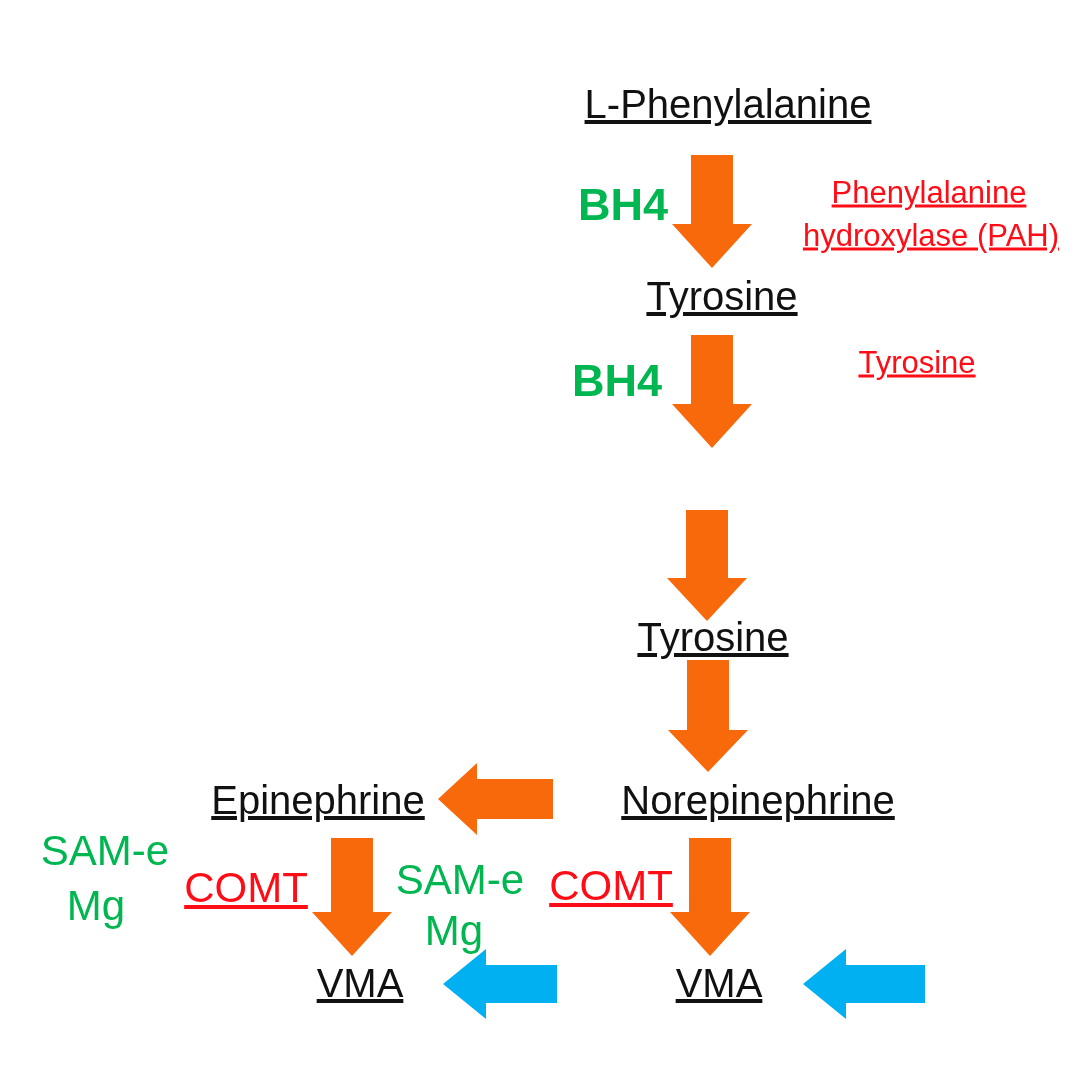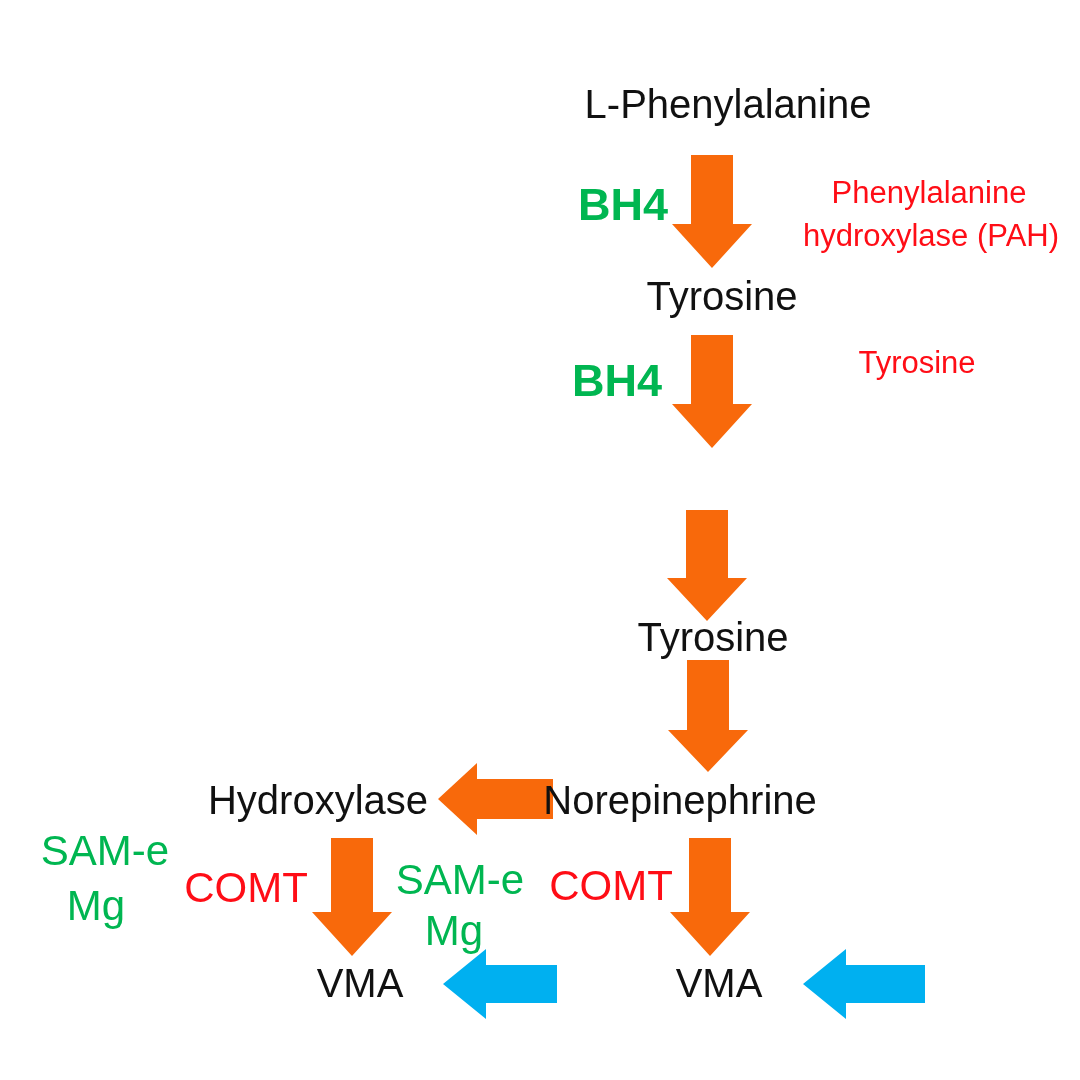--- a/index.html
+++ b/index.html
@@ -19,23 +19,23 @@
   }
   .arrow-layer{
     position:absolute;left:0;top:0;width:1080px;height:1080px;
   }
   .txt{
     position:absolute;
     transform:translate(-50%,-50%);
     white-space:nowrap;
     line-height:1;
   }
-  .c-black{color:var(--text);}
+  .c-black{color:var(--text);text-decoration:underline;}
   .c-green{color:var(--green);}
-  .c-red{color:var(--red);}
+  .c-red{color:var(--red);text-decoration:underline;}
   .sz-node{font-size:40px;}
   .sz-bh4{font-size:45px;font-weight:bold;}
   .sz-enzyme-sm{font-size:31px;}
   .sz-label{font-size:42px;}
 </style>
 </head>
 <body>
 
 <div class="canvas">
 
@@ -47,22 +47,22 @@
     <polygon points="553,779 477,779 477,763 438,799 477,835 477,819 553,819" fill="#F8690B"></polygon>
     <polygon points="331,838 373,838 373,912 392,912 352,956 312,912 331,912" fill="#F8690B"></polygon>
     <polygon points="689,838 731,838 731,912 750,912 710,956 670,912 689,912" fill="#F8690B"></polygon>
     <polygon points="557,965 486,965 486,949 443,984 486,1019 486,1003 557,1003" fill="#00B0F0"></polygon>
     <polygon points="925,965 846,965 846,949 803,984 846,1019 846,1003 925,1003" fill="#00B0F0"></polygon>
   </svg>
 
   <div class="txt c-black sz-node" style="left:728px;top:104px">L-Phenylalanine</div>
   <div class="txt c-black sz-node" style="left:722px;top:296px">Tyrosine</div>
   <div class="txt c-black sz-node" style="left:713px;top:637px">Tyrosine</div>
-  <div class="txt c-black sz-node" style="left:680px;top:800px">Norepinephrine</div>
-  <div class="txt c-black sz-node" style="left:318px;top:800px">Hydroxylase</div>
+  <div class="txt c-black sz-node" style="left:758px;top:800px">Norepinephrine</div>
+  <div class="txt c-black sz-node" style="left:318px;top:800px">Epinephrine</div>
   <div class="txt c-black sz-node" style="left:360px;top:983px">VMA</div>
   <div class="txt c-black sz-node" style="left:719px;top:983px">VMA</div>
 
   <div class="txt c-green sz-bh4" style="left:623px;top:204px">BH4</div>
   <div class="txt c-green sz-bh4" style="left:617px;top:380px">BH4</div>
   <div class="txt c-green sz-label" style="left:105px;top:851px">SAM-e</div>
   <div class="txt c-green sz-label" style="left:96px;top:906px">Mg</div>
   <div class="txt c-green sz-label" style="left:460px;top:880px">SAM-e</div>
   <div class="txt c-green sz-label" style="left:454px;top:931px">Mg</div>
 

